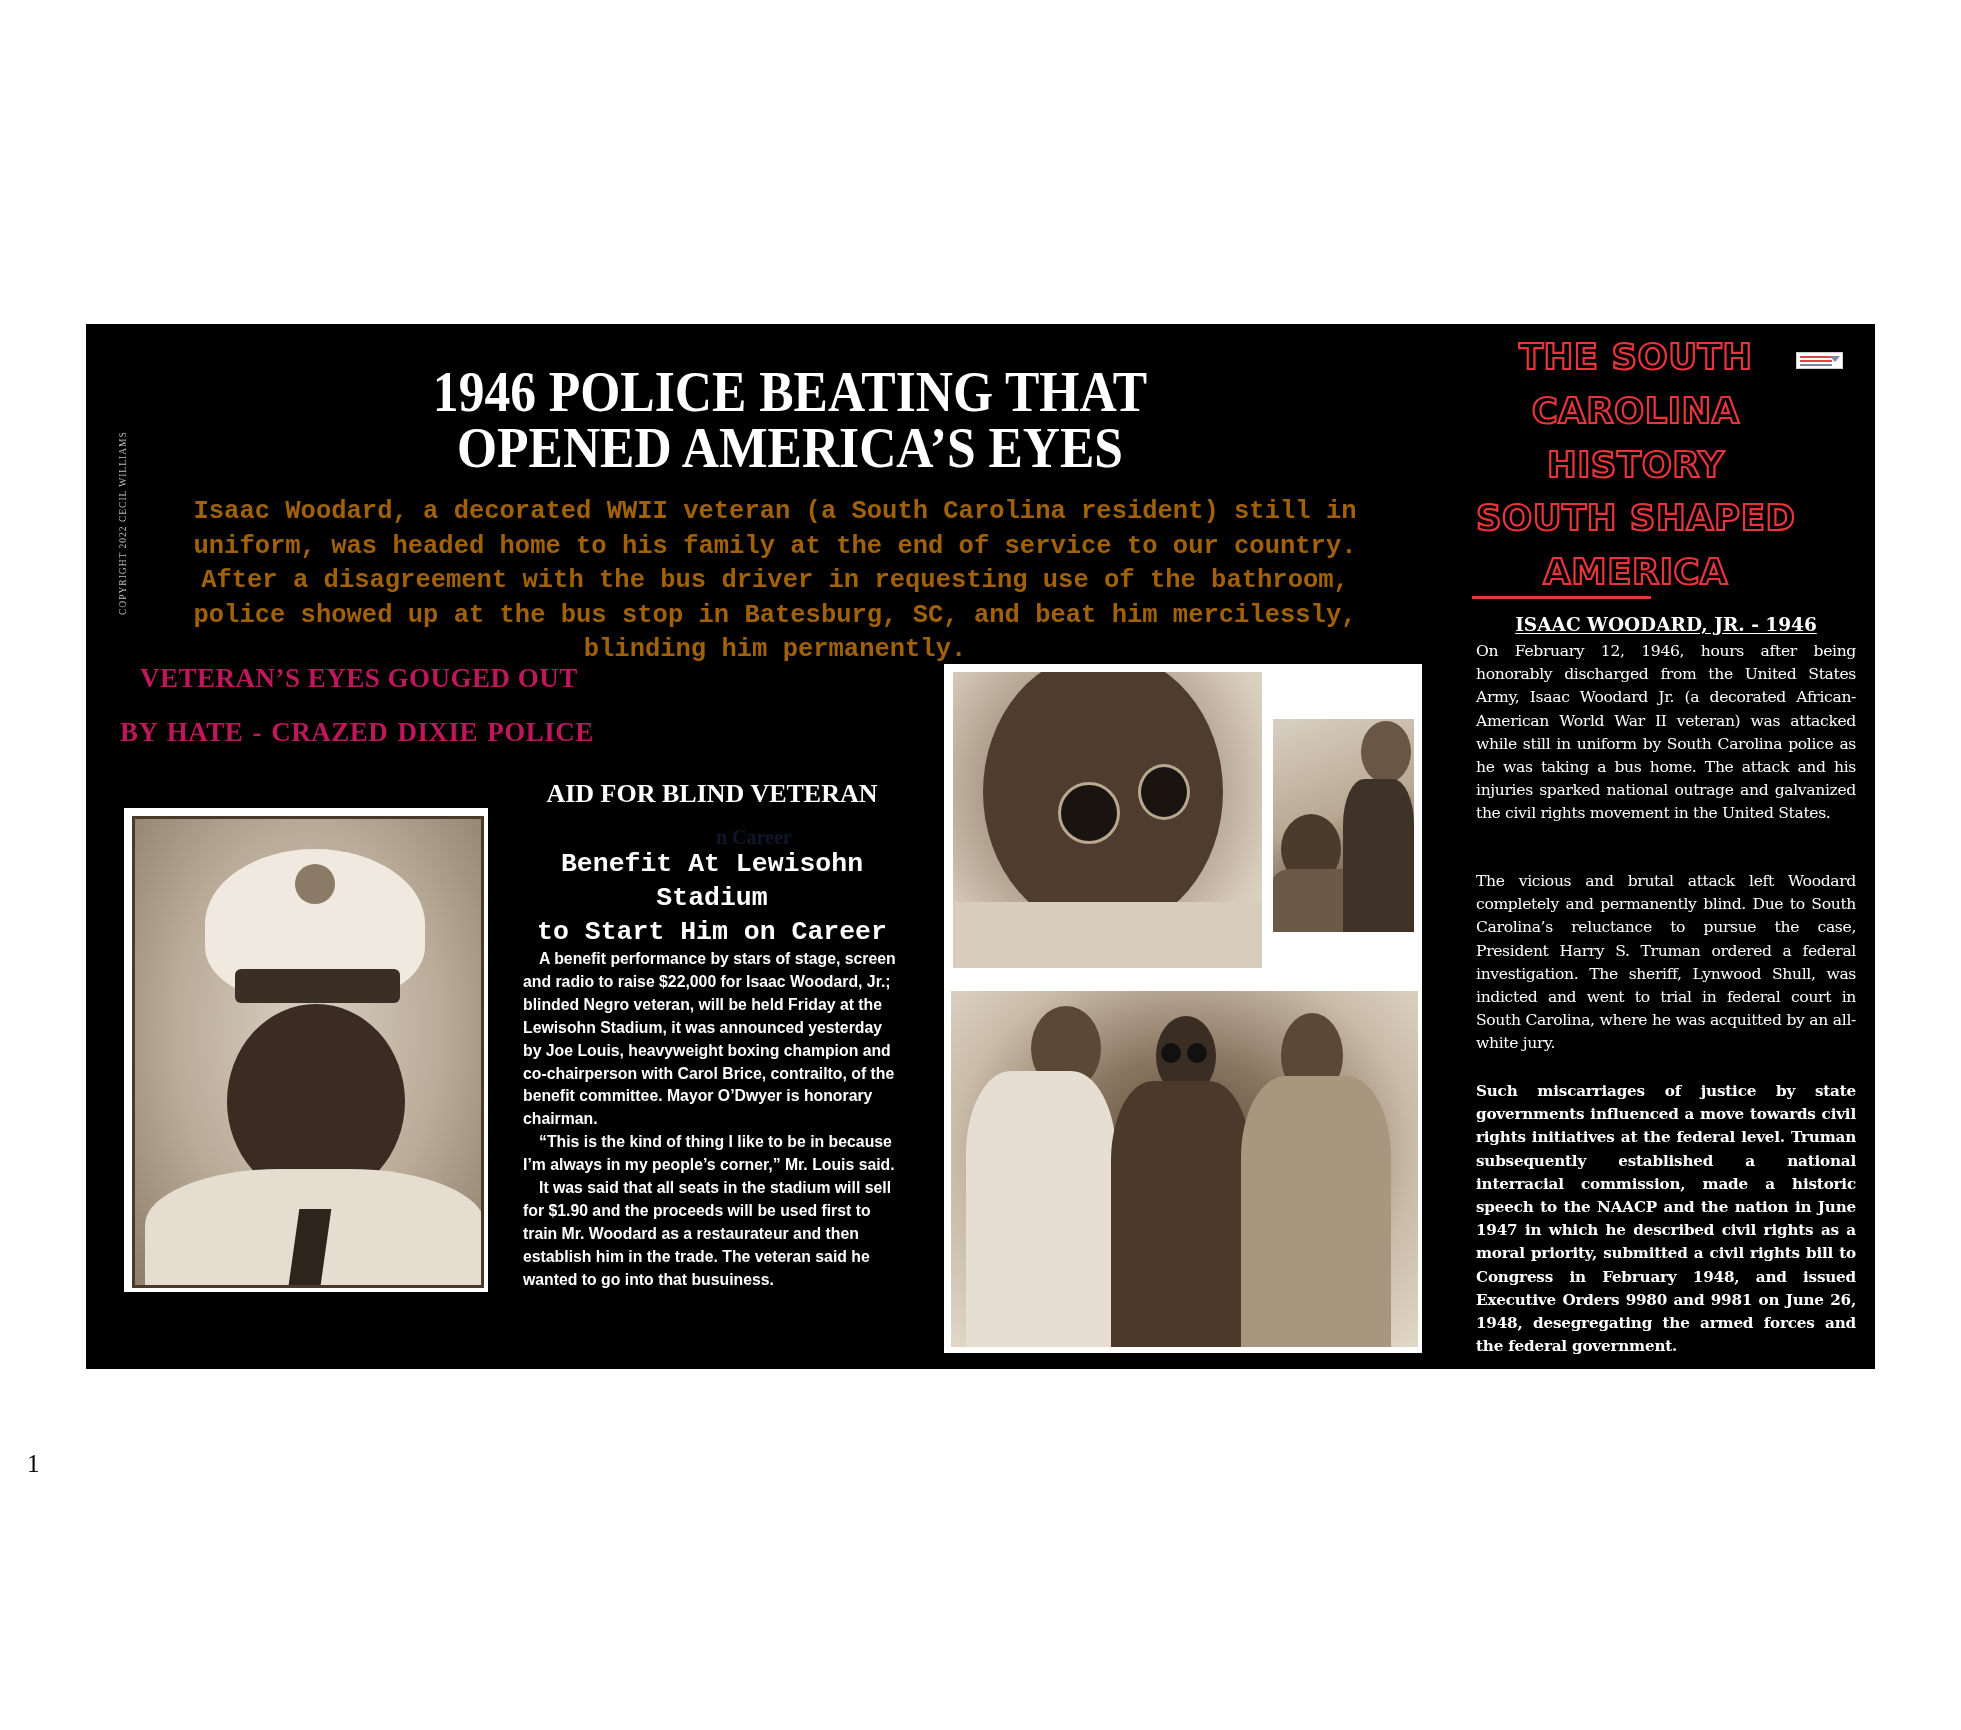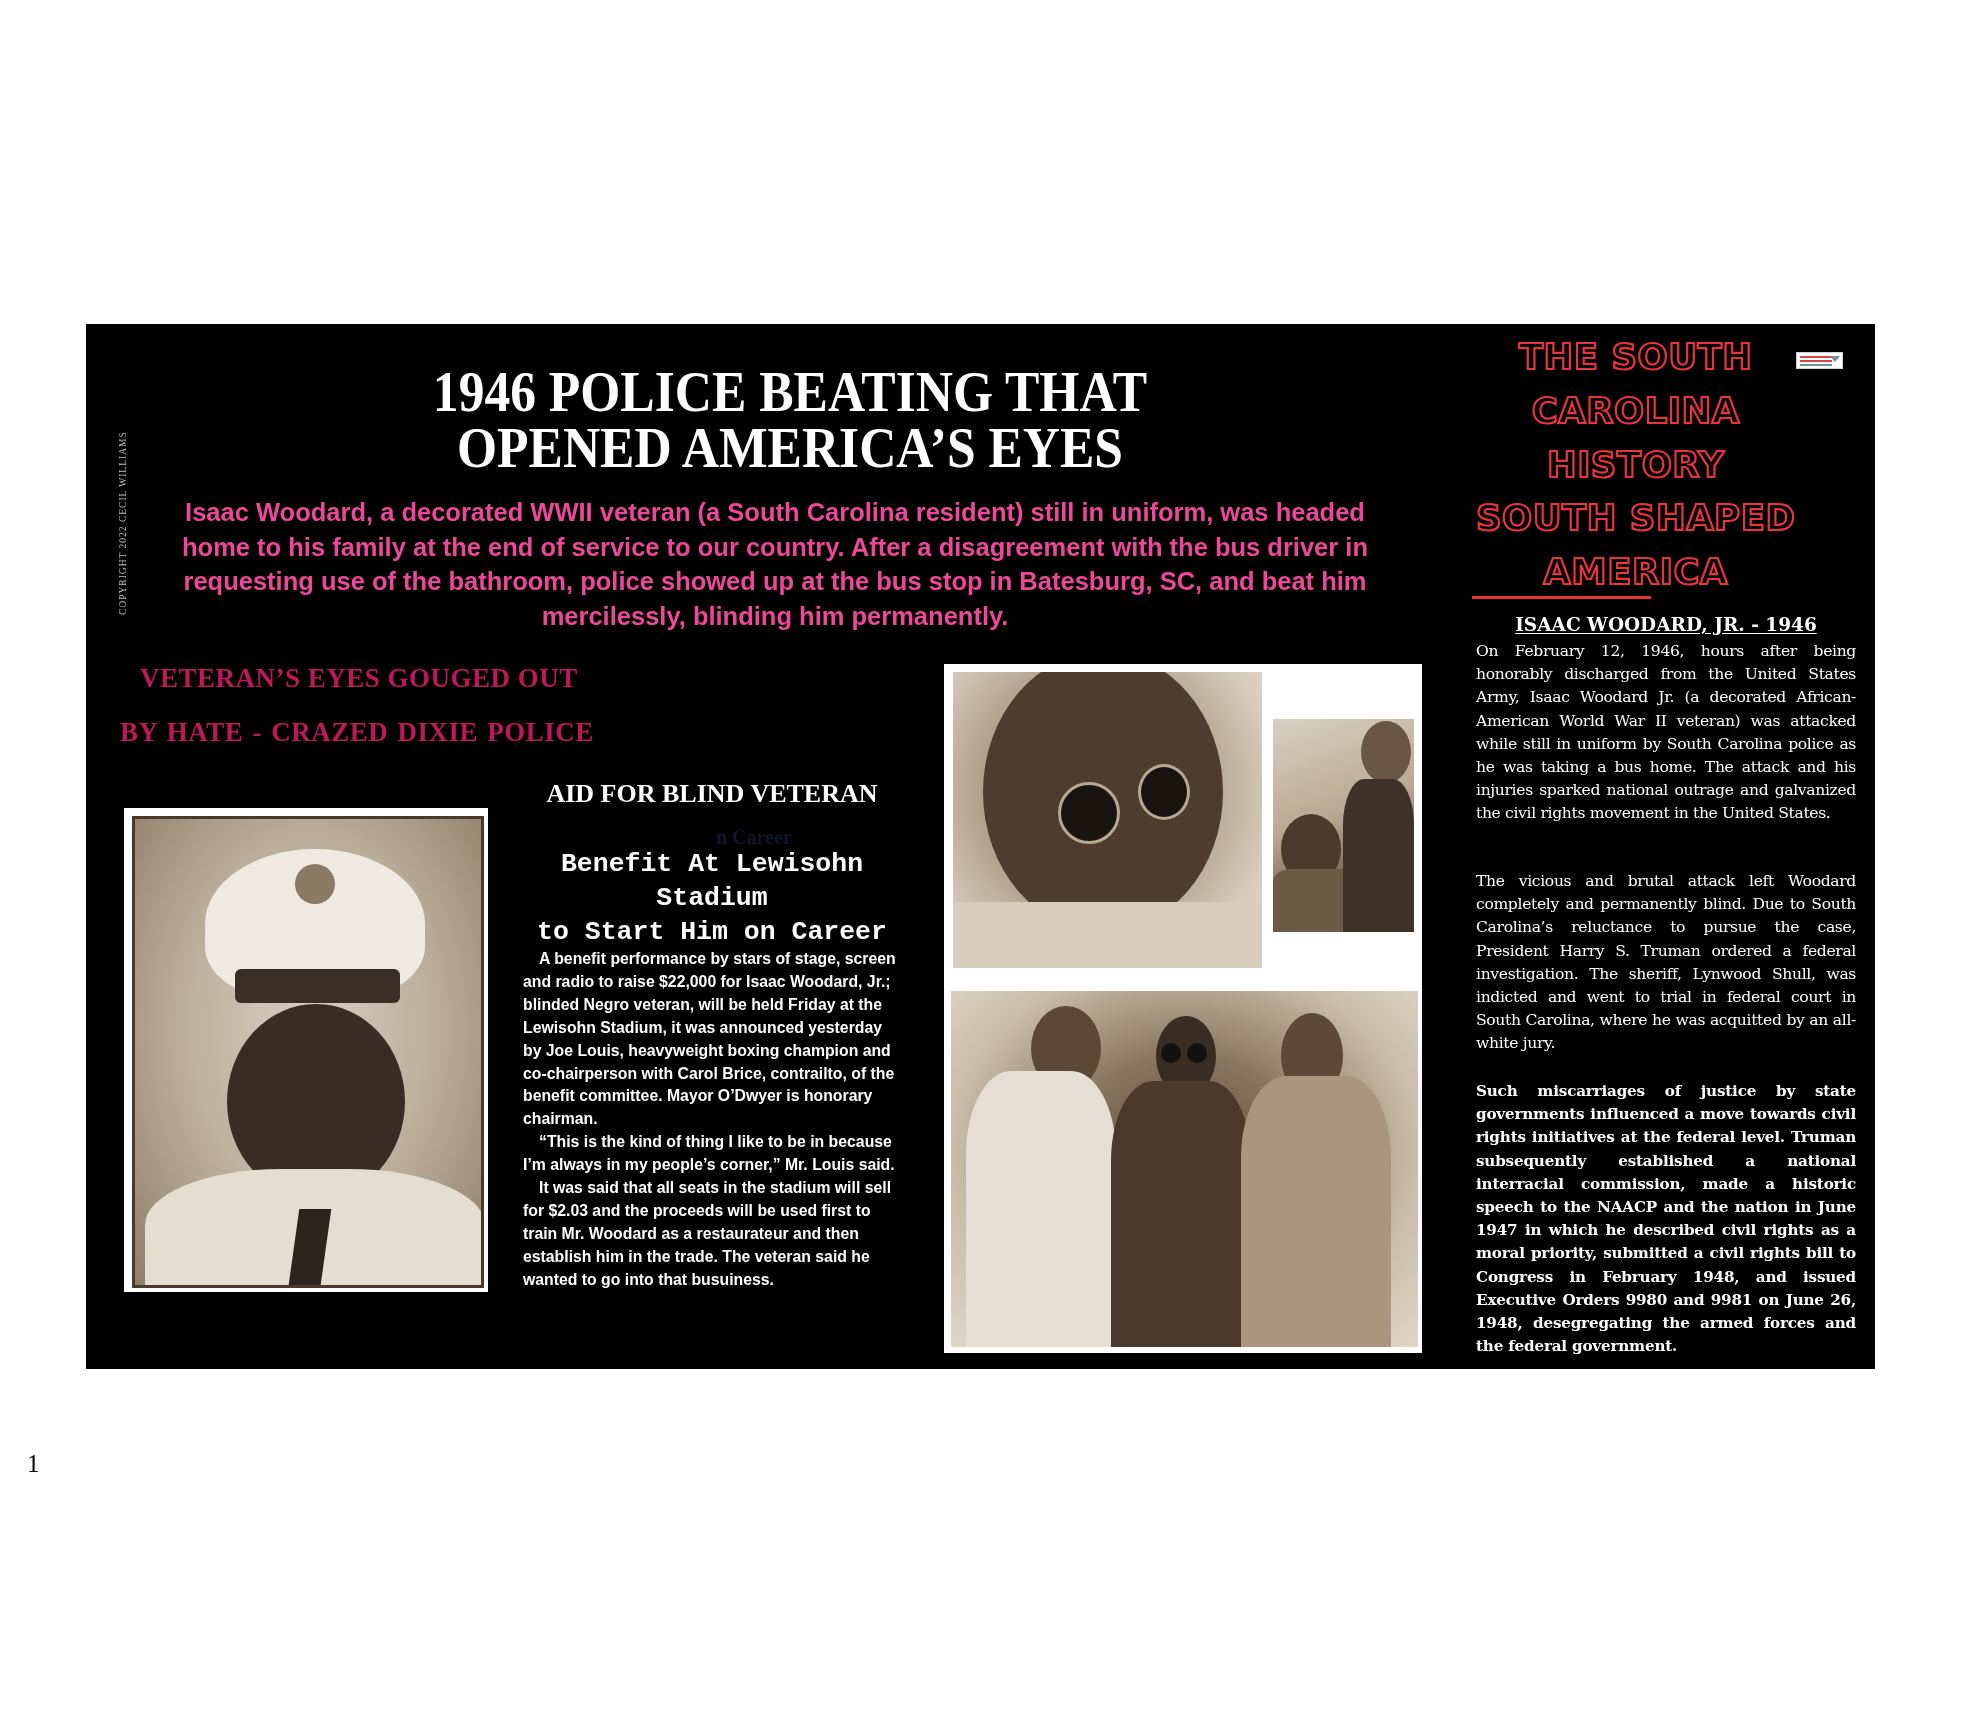--- a/index.html
+++ b/index.html
@@ -1,21 +1,21 @@
 <!DOCTYPE html>
 <html><head>
   <meta charset="utf-8">
   <style>
     html, body { margin: 0; padding: 0; background: #ffffff; }
     body { width: 1961px; height: 1730px; position: relative; overflow: hidden; font-family: "Liberation Serif", serif; }
     .panel { position: absolute; left: 86px; top: 324px; width: 1789px; height: 1045px; background: #000000; }
     .copyright { position: absolute; left: 118px; top: 615px; transform-origin: left top; transform: rotate(-90deg); color: #bfbfbf; font-family: "Liberation Serif", serif; font-size: 9.5px; letter-spacing: 1px; white-space: nowrap; }
     .main-title { position: absolute; left: 290px; top: 364px; width: 1000px; text-align: center; color: #fff; font-family: "Liberation Serif", serif; font-weight: bold; font-size: 56px; line-height: 56px; transform: scaleX(0.92); }
     .main-title div { white-space: nowrap; }
-    .intro { position: absolute; left: 160px; top: 495px; width: 1230px; text-align: center; color: #ec4899; font-family: Liberation Sans, sans-serif; font-weight: bold; font-size: 25.5px; line-height: 34.5px; }
+    .intro { position: absolute; left: 160px; top: 495px; width: 1230px; text-align: center; color: #a16207; font-family: Liberation Mono, monospace; font-weight: bold; font-size: 25.5px; line-height: 34.5px; }
     .headline { position: absolute; color: #be185d; font-family: Liberation Serif, serif; font-weight: bold; font-size: 27px; white-space: nowrap; letter-spacing: 0.5px; }
     .hl1 { left: 140px; top: 663px; }
     .hl2 { left: 120px; top: 717px; word-spacing: 2px; }
     .photo-frame { position: absolute; background: #fff; }
     .portrait { left: 124px; top: 808px; width: 364px; height: 484px; }
     .portrait .inner { position: absolute; left: 8px; top: 8px; right: 4px; bottom: 4px; border: 3px solid #4a3a2c; background: radial-gradient(ellipse at 50% 45%, #d8cfc2 0%, #b9ab98 55%, #8e7e6a 100%); overflow: hidden; }
     .aid-head { position: absolute; left: 512px; top: 779px; width: 400px; text-align: center; color: #fff; font-family: "Liberation Serif", serif; font-weight: bold; font-size: 26px; }
     .benefit-head { position: absolute; left: 512px; top: 847px; width: 400px; text-align: center; color: #fff; font-family: Liberation Mono, monospace; font-weight: bold; font-size: 26.5px; line-height: 34px; }
     .ghost { position: absolute; color: #0f172a; font-family: "Liberation Serif", serif; font-weight: bold; font-size: 20px; }
     .article { position: absolute; left: 523px; top: 948px; width: 380px; color: #fff; font-family: Liberation Sans, sans-serif; font-weight: bold; font-size: 15.8px; line-height: 22.9px; }
@@ -74,21 +74,21 @@
 <div class="aid-head">AID FOR BLIND VETERAN</div>
 <div class="ghost" style="left:716px;top:826px;">n Career</div>
 <div class="benefit-head">
   <div>Benefit At Lewisohn Stadium</div>
   <div>to Start Him on Career</div>
 </div>
 
 <div class="article">
   <p>A benefit performance by stars of stage, screen and radio to raise $22,000 for Isaac Woodard, Jr.; blinded Negro veteran, will be held Friday at the Lewisohn Stadium, it was announced yesterday by Joe Louis, heavyweight boxing champion and co-chairperson with Carol Brice,  contrailto, of the benefit committee. Mayor O’Dwyer is honorary chairman.</p>
   <p>“This is the kind of thing I like to be in because I’m always in my people’s corner,” Mr. Louis said.</p>
-  <p>It was said that all seats in the stadium will sell for $2.03 and the proceeds will be used first to train Mr. Woodard as a restaurateur and then establish him in the trade. The veteran said he wanted to go into that busuiness.</p>
+  <p>It was said that all seats in the stadium will sell for $1.90 and the proceeds will be used first to train Mr. Woodard as a restaurateur and then establish him in the trade. The veteran said he wanted to go into that busuiness.</p>
 </div>
 
 <div class="collage">
   <div class="c-photo c1" title="Close-up of Woodard wearing round dark glasses">
     <div class="silhouette" style="left:30px;top:-20px;width:240px;height:280px;background:#4e3d2f;"></div>
     <div class="silhouette" style="left:105px;top:110px;width:56px;height:56px;background:#1a1411;border:3px solid #b9a890;"></div>
     <div class="silhouette" style="left:185px;top:92px;width:46px;height:50px;background:#1a1411;border:3px solid #b9a890;"></div>
     <div style="position:absolute;left:0;top:230px;width:309px;height:70px;background:#d8cdbd;"></div>
   </div>
   <div class="c-photo c2" title="Woodard seated in uniform with a woman standing beside him">

